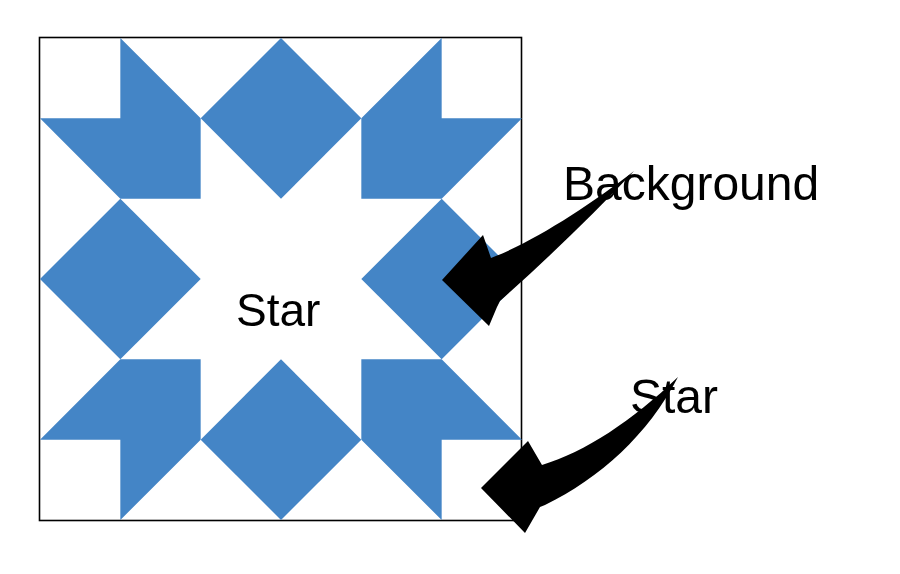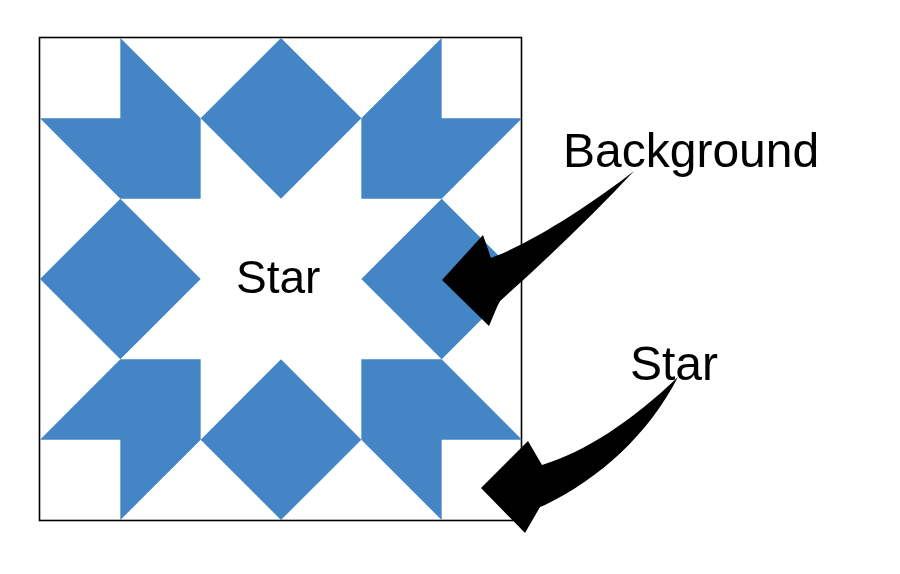--- a/index.html
+++ b/index.html
@@ -18,20 +18,21 @@
   .diagram-svg {
     position: absolute;
     left: 0;
     top: 0;
   }
   .label {
     position: absolute;
     color: #000000;
     line-height: 1;
     white-space: nowrap;
+    margin-top: 33px;
   }
   .center-label {
     left: 236px;
     top: 254px;
     font-size: 46px;
   }
   .background-callout-label {
     left: 563px;
     top: 127px;
     font-size: 48px;

